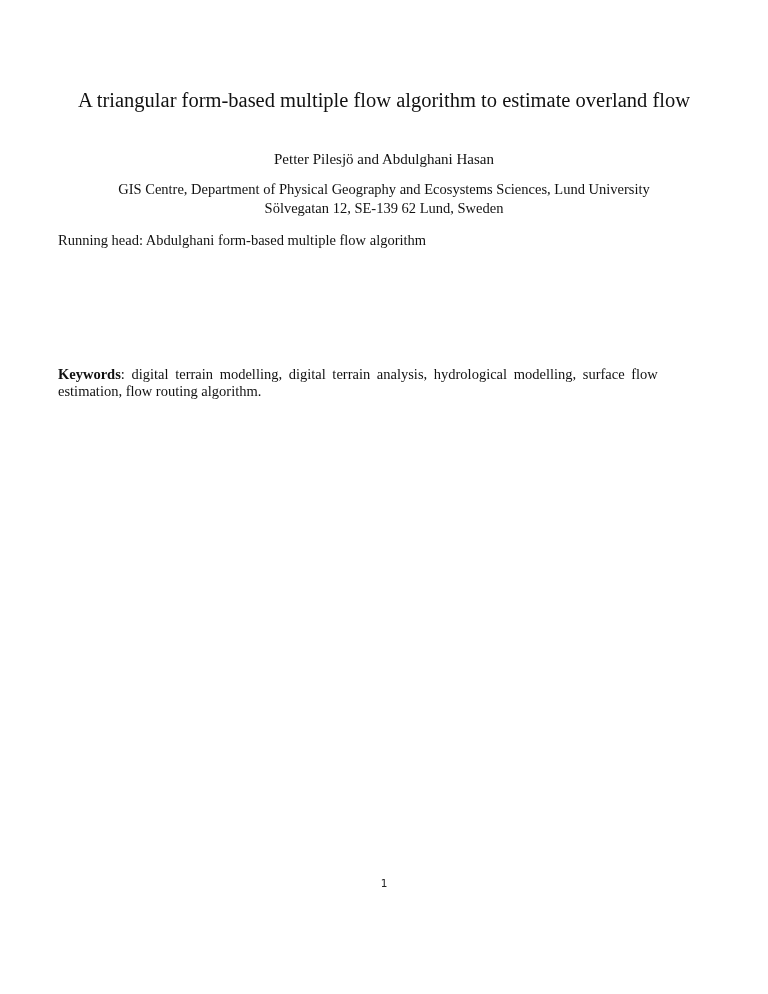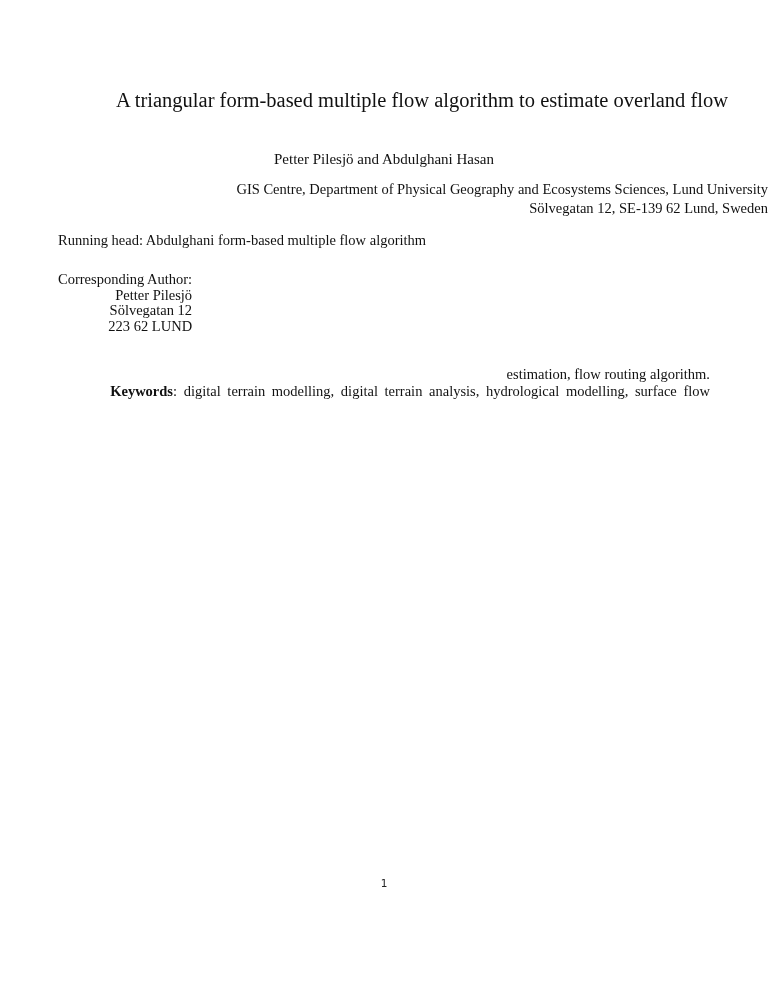--- a/index.html
+++ b/index.html
@@ -74,47 +74,41 @@
     .page-number {
       position: absolute;
       left: 0;
       width: 768px;
       top: 877px;
       text-align: center;
       font-family: "DejaVu Sans", "Liberation Sans", sans-serif;
       font-size: 10.5px;
       color: #222222;
     }
-    .line { display: block; text-align: right; }
+    .line { display: block; }
   </style>
 </head>
 <body>
 
 <div class="page">
 
   <h1 class="title">
     <span class="line">A triangular form-based multiple flow algorithm to estimate overland flow</span>
   </h1>
 
   <div class="authors">Petter Pilesjö and Abdulghani Hasan</div>
 
   <div class="affiliation">
     <span class="line">GIS Centre, Department of Physical Geography and Ecosystems Sciences, Lund University</span>
     <span class="line">Sölvegatan 12, SE-139 62 Lund, Sweden</span>
   </div>
 
   <div class="left-block running-head">Running head: Abdulghani form-based multiple flow algorithm</div>
 
-  <div class="left-block corresponding">
-    <span class="line">Corresponding Author:</span>
-    <span class="line">Petter Pilesjö</span>
-    <span class="line">Sölvegatan 12</span>
-    <span class="line">223 62 LUND</span>
-  </div>
 
   <div class="keywords">
+    <span class="line"><span class="kw-label">Keywords</span><span>:</span><span> digital terrain modelling, digital terrain analysis, hydrological modelling, surface flow</span></span>
     <span class="line line2">estimation, flow routing algorithm.</span>
-    <span class="line"><span class="kw-label">Keywords</span><span>:</span><span> digital terrain modelling, digital terrain analysis, hydrological modelling, surface flow</span></span>
   </div>
 
   <div class="page-number">1</div>
 
 </div>
 
 </body></html>

